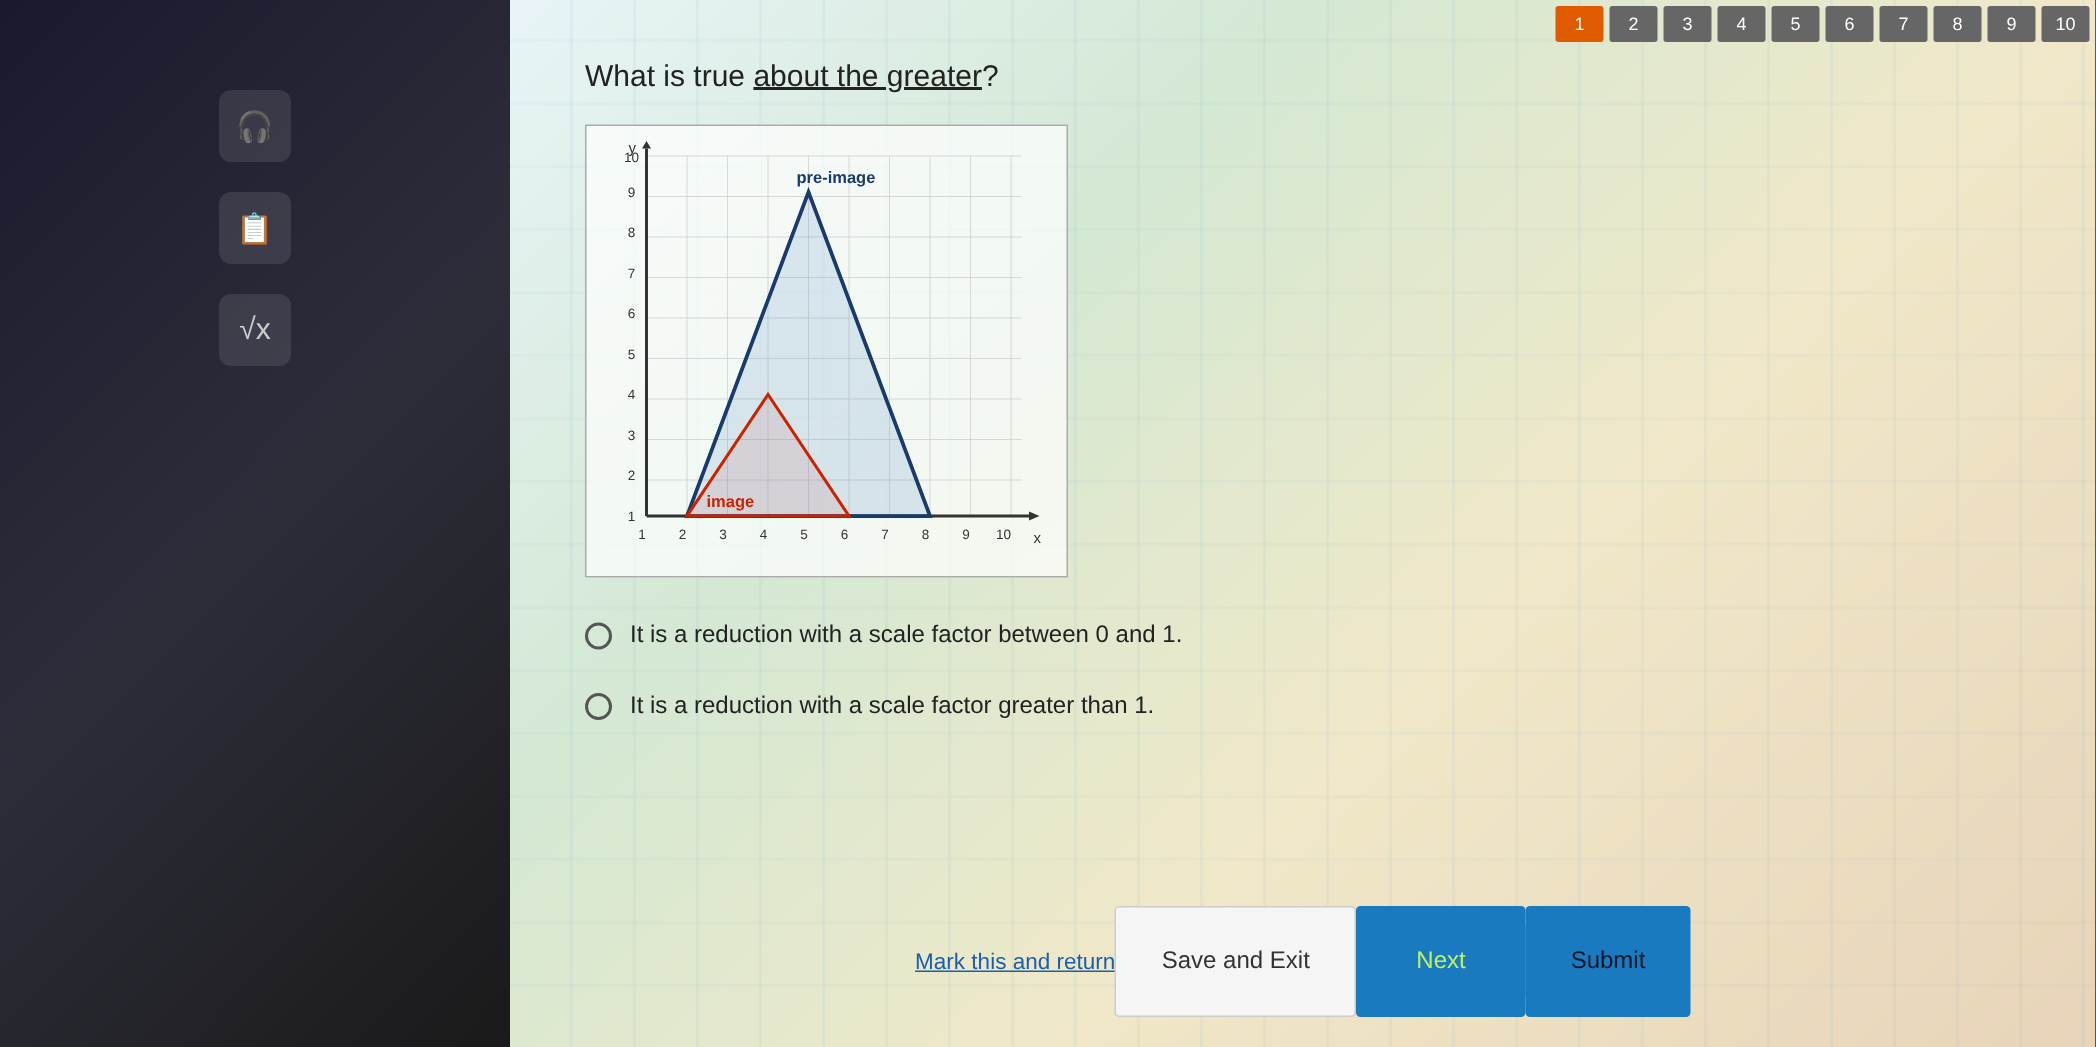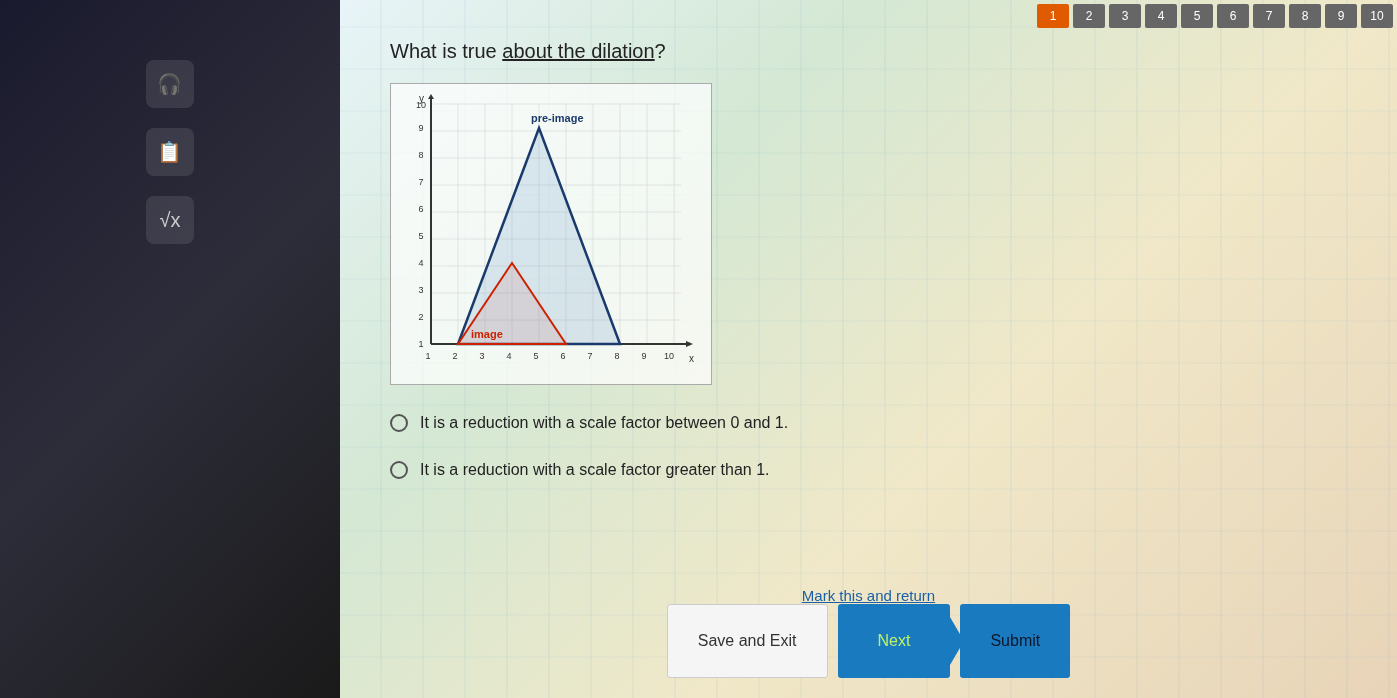--- a/index.html
+++ b/index.html
@@ -122,35 +122,34 @@
       border-radius: 50%;
       flex-shrink: 0;
       background: transparent;
     }
 
     .footer {
       position: relative;
       z-index: 1;
       display: flex;
       align-items: center;
-      justify-content: flex-end;
+      justify-content: center;
       padding-top: 15px;
-      flex-direction: column;
     }
 
     .mark-link {
       color: #1a5fa8;
       text-decoration: underline;
       font-size: 15px;
       cursor: pointer;
     }
 
     .footer-buttons {
       display: flex;
-      gap: 10px;
+      gap: 0;
     }
 
     .btn-save {
       background: #f5f5f5;
       border: 1px solid #ccc;
       color: #333;
       padding: 12px 30px;
       font-size: 16px;
       cursor: pointer;
       border-radius: 3px;
@@ -237,21 +236,21 @@
     <div class="nav-num">5</div>
     <div class="nav-num">6</div>
     <div class="nav-num">7</div>
     <div class="nav-num">8</div>
     <div class="nav-num">9</div>
     <div class="nav-num">10</div>
   </div>
 
   <div class="question-area">
     <div class="question-title">
-      What is true <span>about the dilation</span>?
+      What is true <span>about the greater</span>?
     </div>
 
     
     <div class="graph-container">
       <svg class="graph-svg" width="300" height="280">
 
         <g stroke="#ccc" stroke-width="0.5">
 
           <line x1="30" y1="10" x2="30" y2="250"></line>
           <line x1="57" y1="10" x2="57" y2="250"></line>

